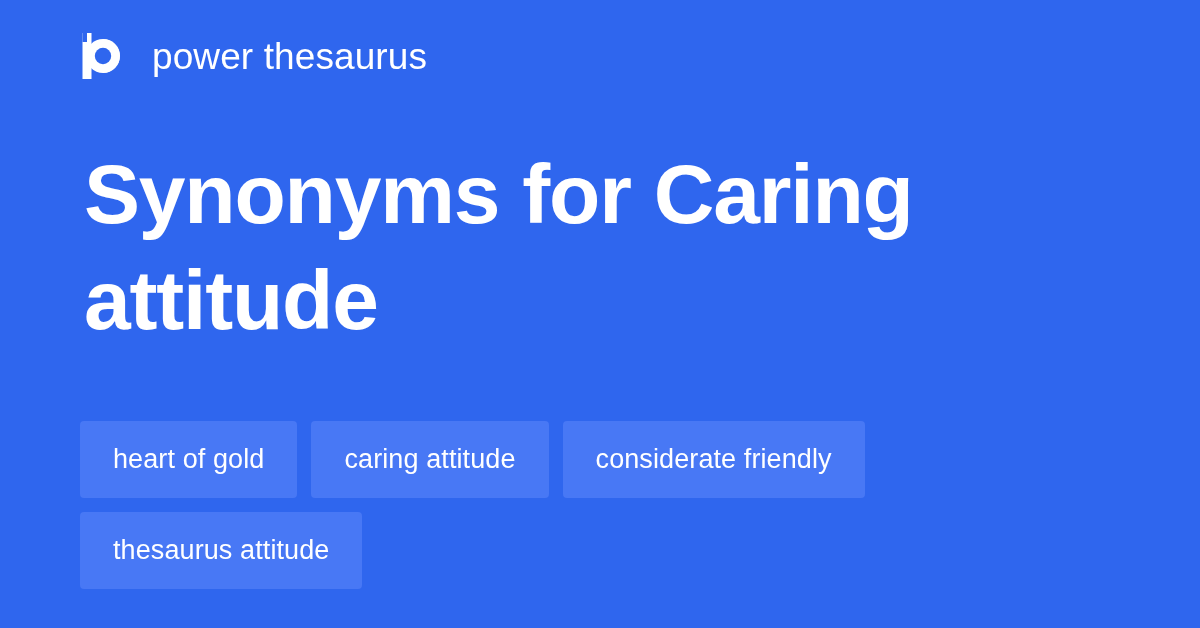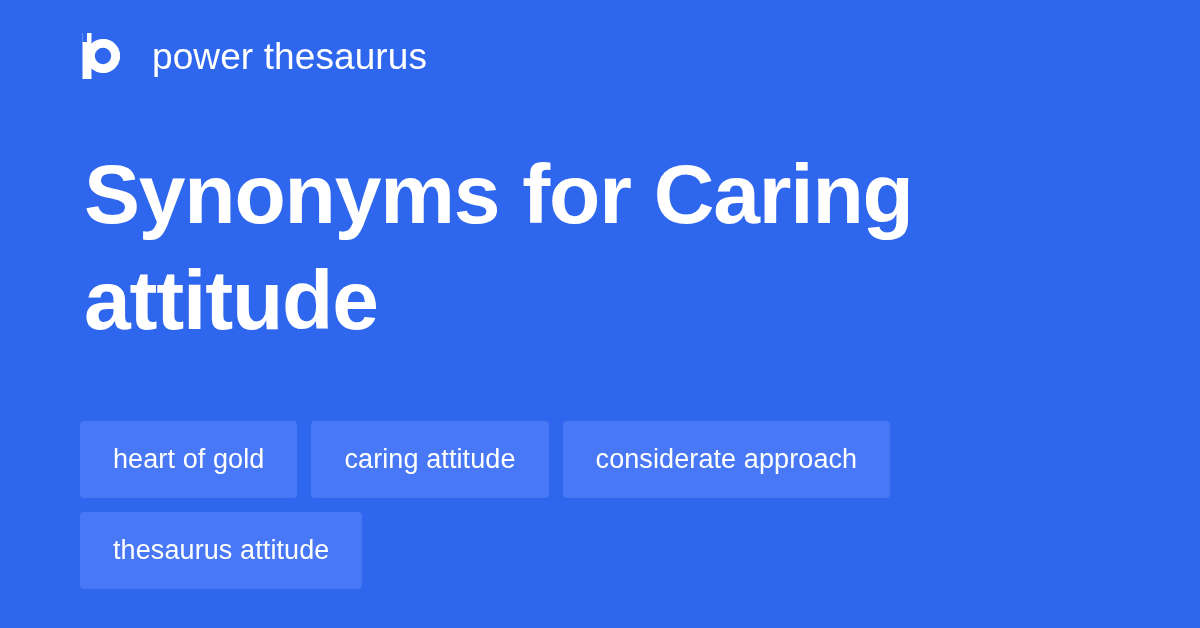--- a/index.html
+++ b/index.html
@@ -115,17 +115,17 @@
       </svg>
     </span>
     <span class="brand-name">power thesaurus</span>
   </div>
 
   <h1 class="headline">Synonyms for Caring attitude</h1>
 
   <div class="chips">
     <div class="chip">heart of gold</div>
     <div class="chip">caring attitude</div>
-    <div class="chip">considerate approach</div>
+    <div class="chip">considerate friendly</div>
     <div class="chip">thesaurus attitude</div>
   </div>
 
 </div>
 
 </body></html>

